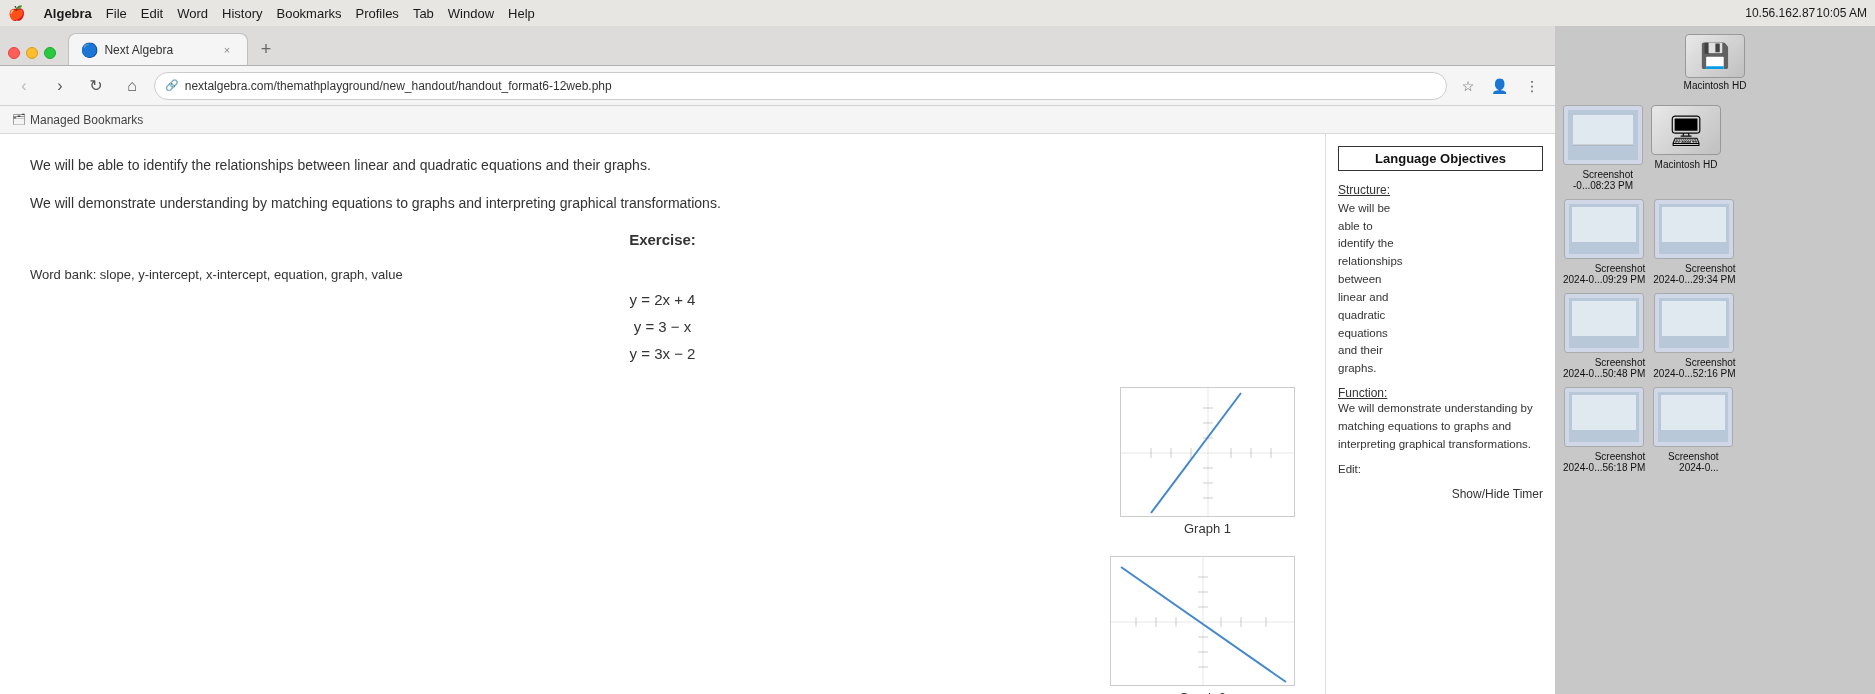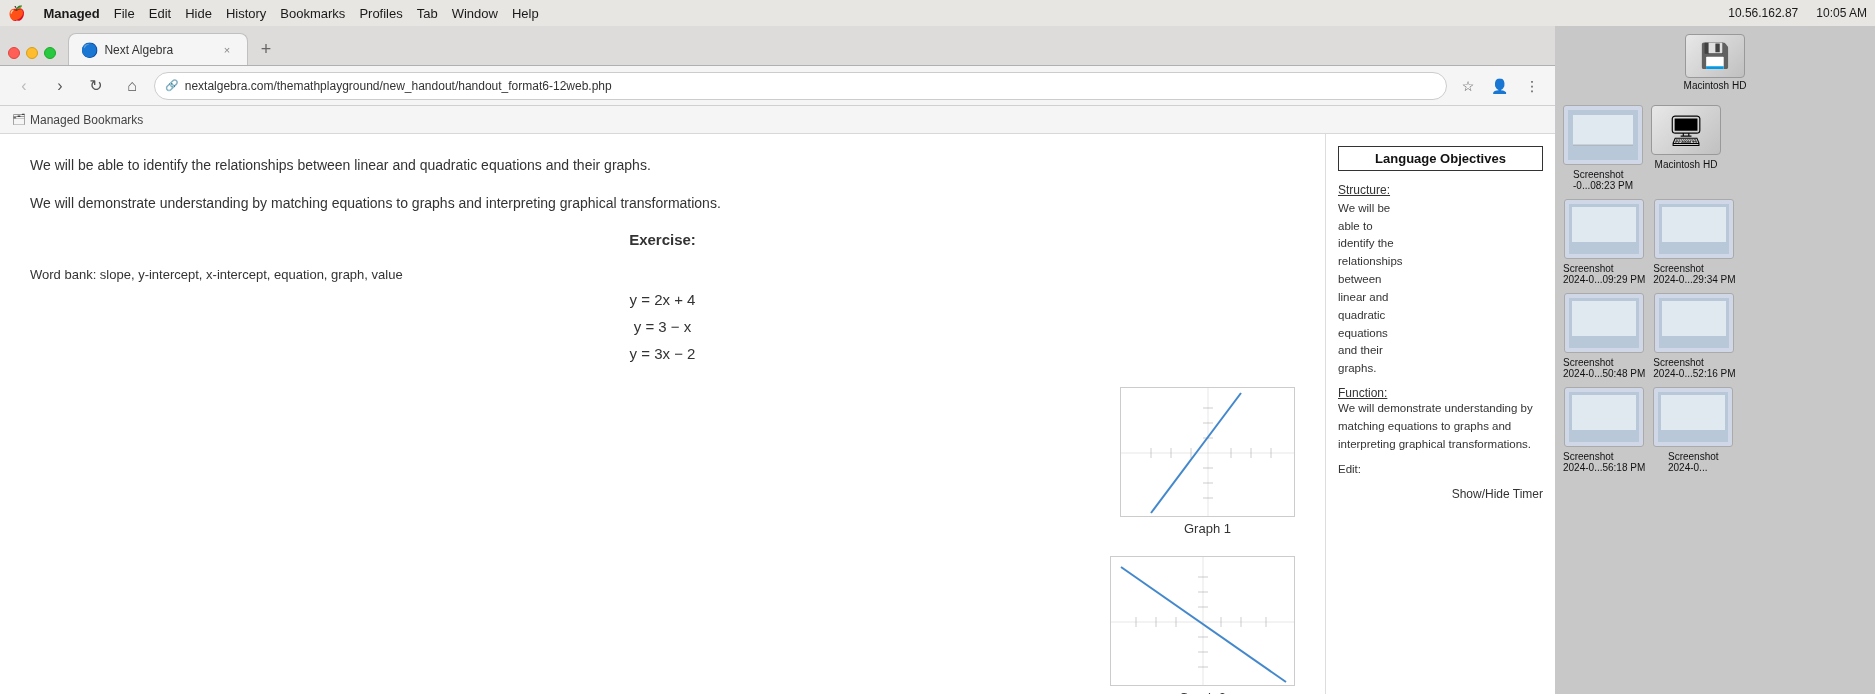--- a/index.html
+++ b/index.html
@@ -30,21 +30,21 @@
       align-items: center;
       gap: 14px;
     }
     .apple-logo { font-size: 14px; margin-right: 4px; }
     .menu-item { font-size: 13px; cursor: default; }
     .menu-item.bold { font-weight: 600; }
     .menu-bar-right {
       margin-left: auto;
       display: flex;
       align-items: center;
-      gap: 18px;
+      gap: 1px;
       font-size: 12px;
     }
 
     
     .browser-window {
       flex: 1;
       display: flex;
       flex-direction: row;
       background: #c8c7c5;
       margin: 0;
@@ -328,21 +328,21 @@
     .desktop-item {
       display: flex;
       flex-direction: column;
       align-items: center;
       gap: 4px;
     }
 
     .desktop-item-label {
       font-size: 10px;
       color: #111;
-      text-align: left;
+      text-align: right;
     }
 
     
     .macos-hd {
       display: flex;
       flex-direction: column;
       align-items: center;
       gap: 2px;
       margin-bottom: 6px;
     }
@@ -378,24 +378,24 @@
       display: flex;
       gap: 8px;
     }
   </style>
 </head>
 <body>
 
 <div class="menu-bar">
   <div class="menu-bar-left">
     <span class="apple-logo">🍎</span>
-    <span class="menu-item bold">Managed</span>
+    <span class="menu-item bold">Algebra</span>
     <span class="menu-item">File</span>
     <span class="menu-item">Edit</span>
-    <span class="menu-item">Hide</span>
+    <span class="menu-item">Word</span>
     <span class="menu-item">History</span>
     <span class="menu-item">Bookmarks</span>
     <span class="menu-item">Profiles</span>
     <span class="menu-item">Tab</span>
     <span class="menu-item">Window</span>
     <span class="menu-item">Help</span>
   </div>
   <div class="menu-bar-right">
     <span>10.56.162.87</span>
     <span>10:05 AM</span>

